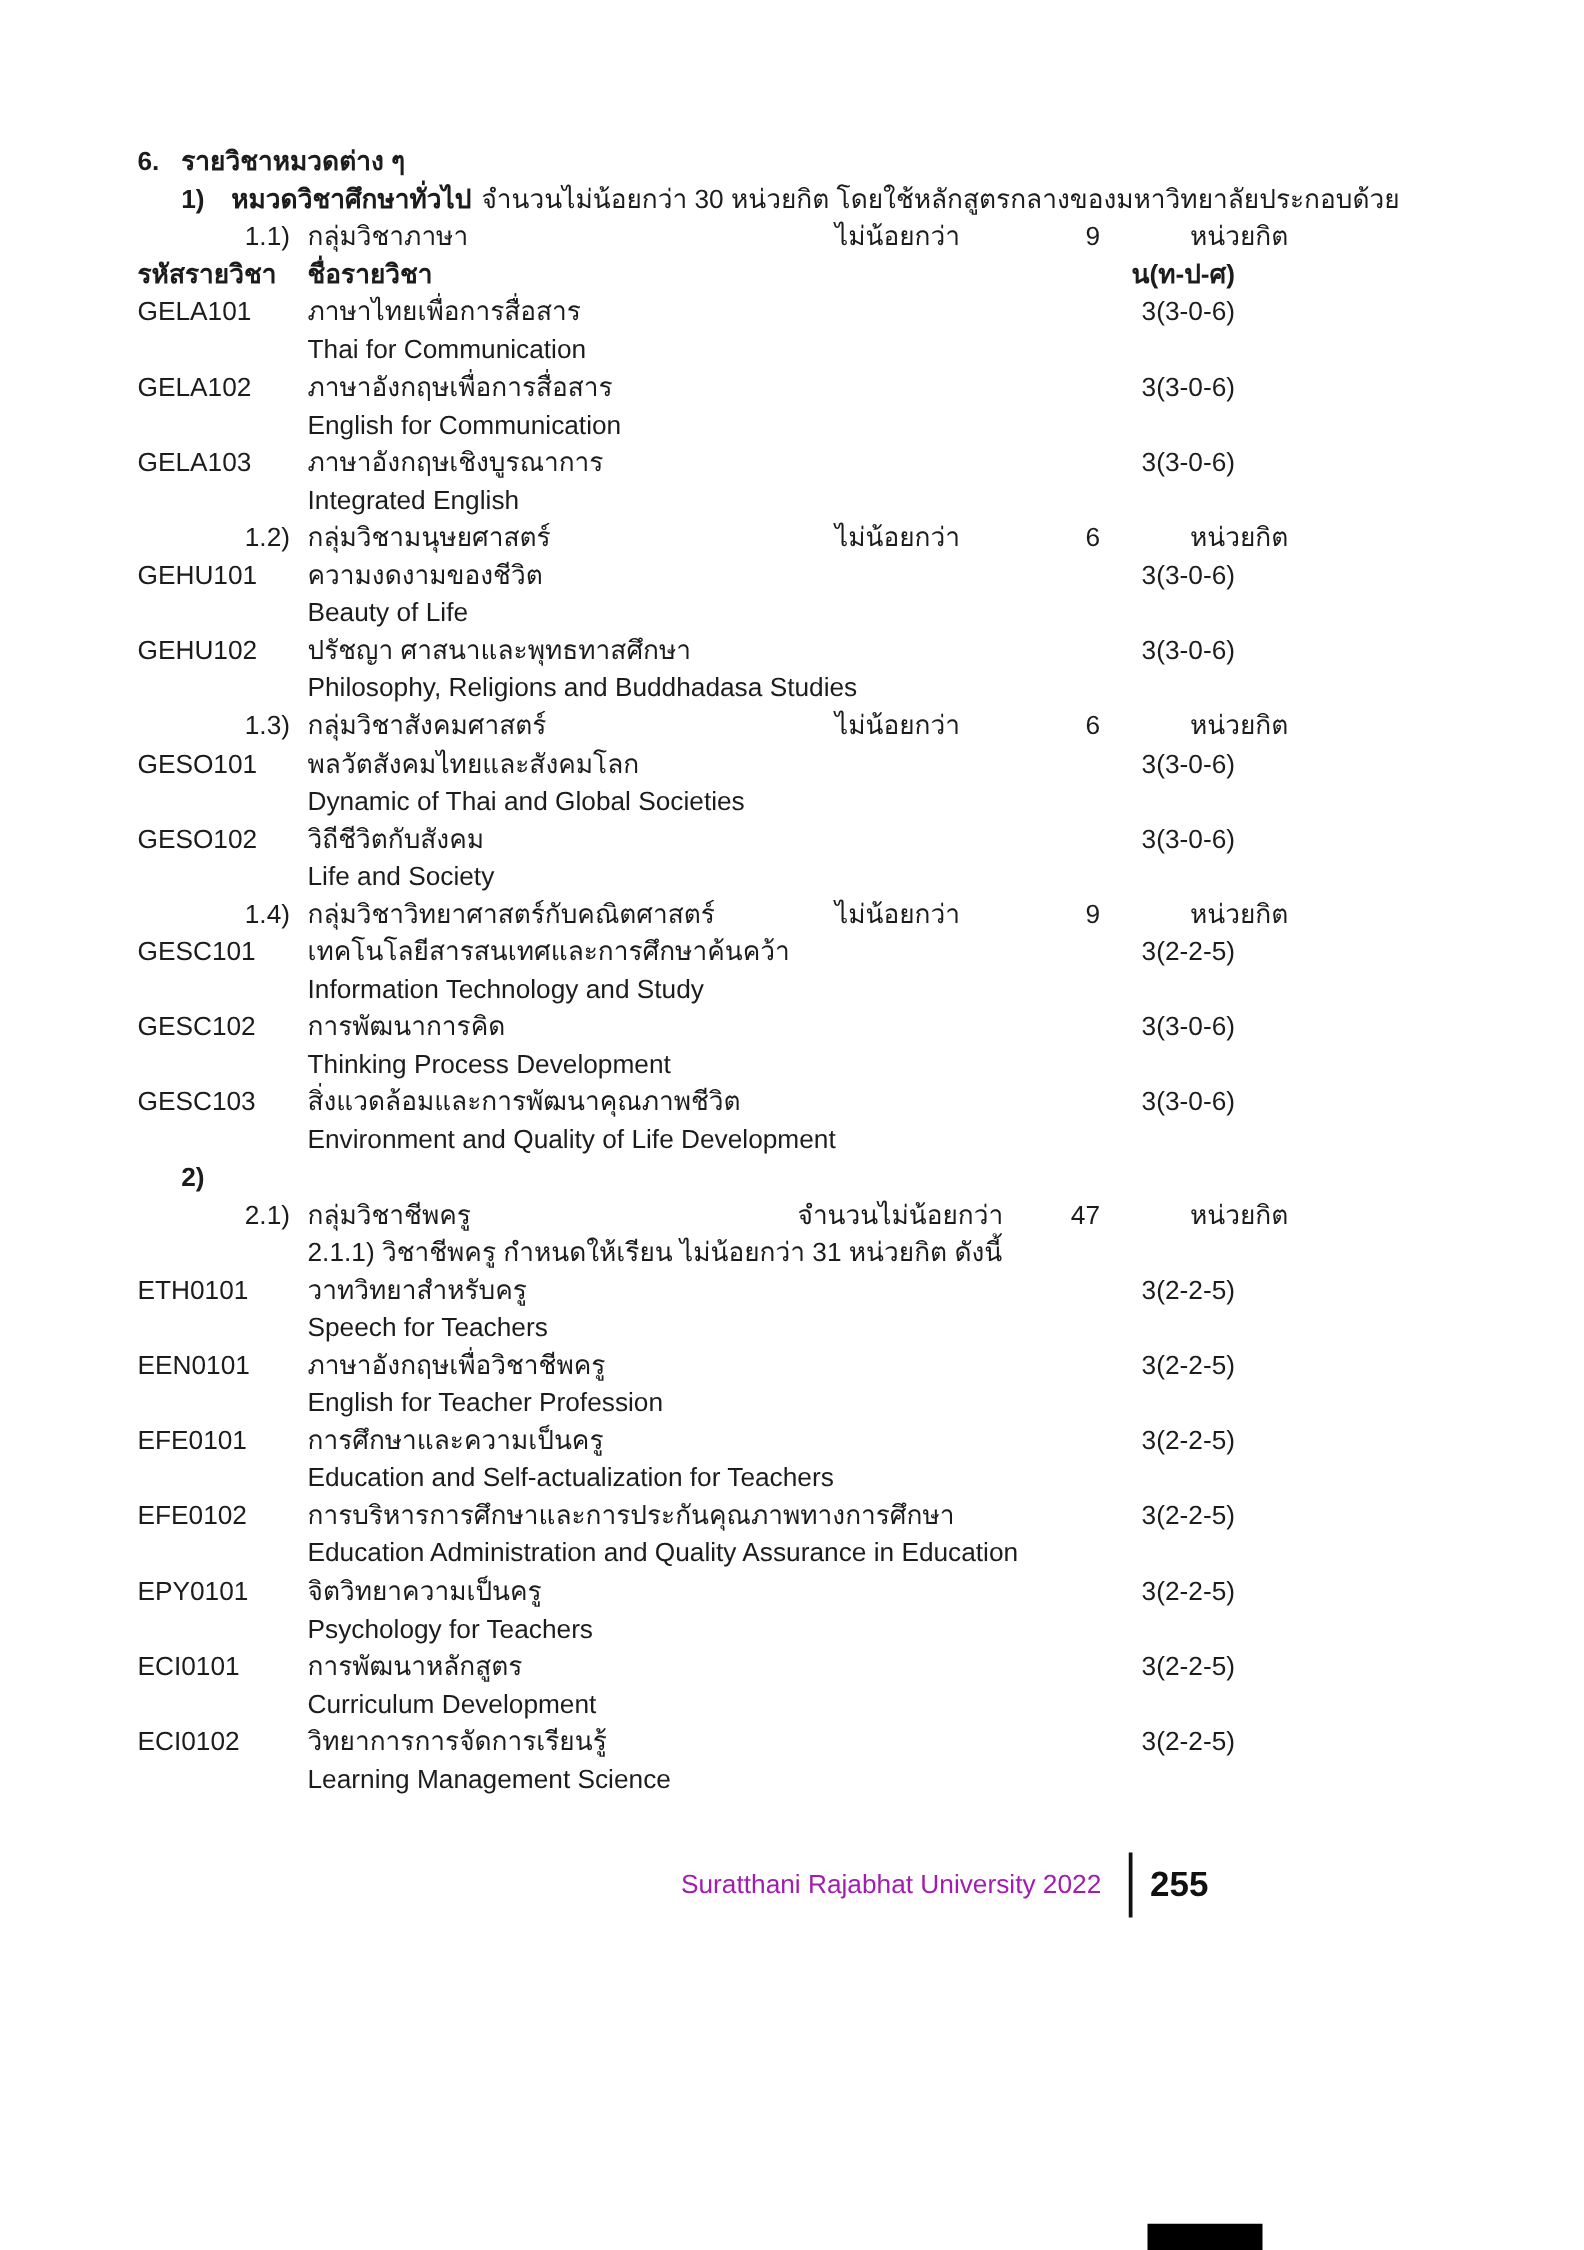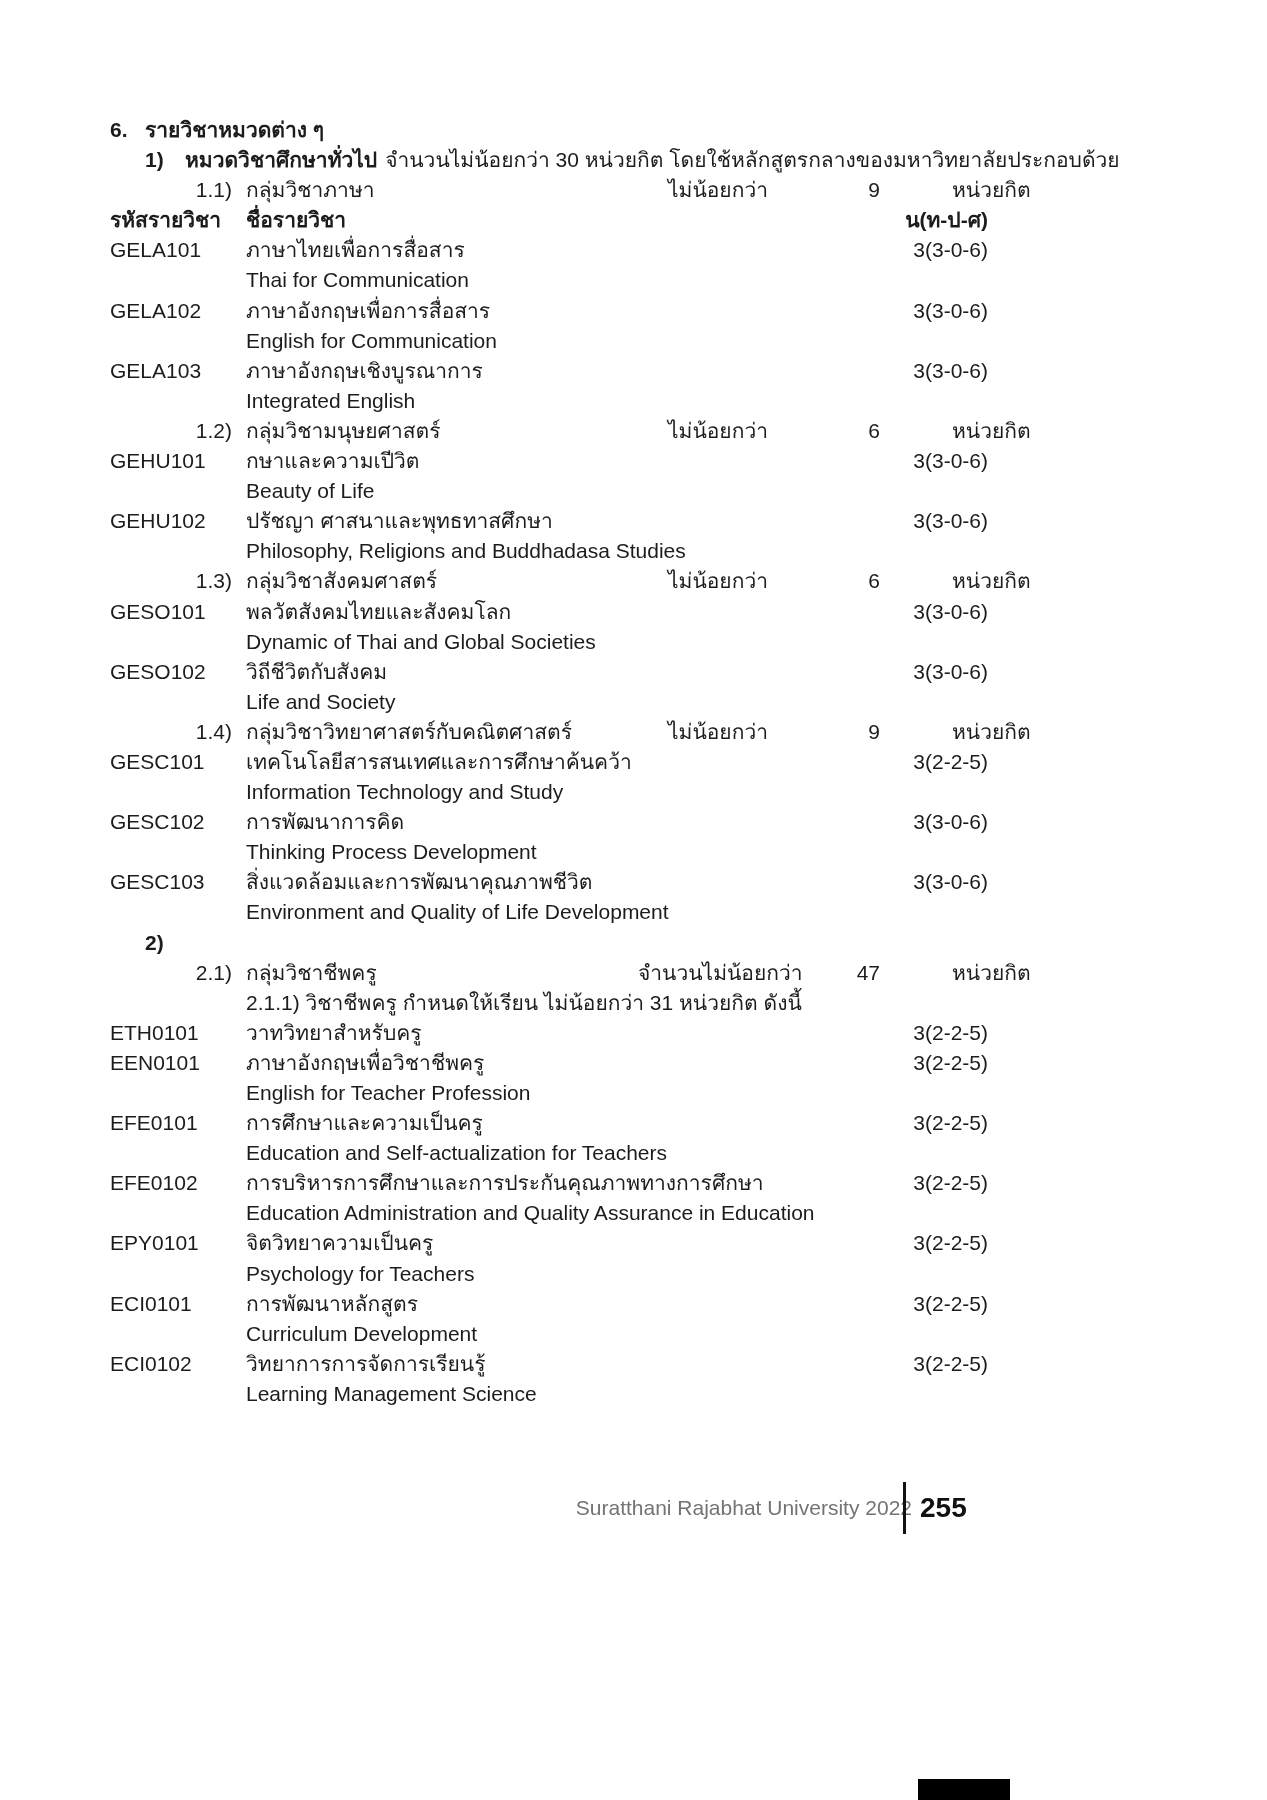--- a/index.html
+++ b/index.html
@@ -31,22 +31,22 @@
   .c-name  { left: 136px; }
   .c-cond  { left: 558px; }
   .c-cond2 { left: 528px; }
   .c-cred  { left: 715px; width: 55px; text-align: right; }
   .c-unit  { left: 842px; }
   .c-right { right: 0; }
   .rest { margin-left: 8px; }
 
   .footer { position: absolute; top: 1482px; left: 0; width: 1267px; height: 52px; }
   .footer-text {
-    position: absolute; right: 355px; top: 14px;
-    font-size: 21px; color: #737373;
+    position: absolute; right: 386px; top: 14px;
+    font-size: 21px; color: #a21caf;
   }
   .footer-divider {
     position: absolute; left: 903px; top: 0; width: 3px; height: 52px;
     background: #111111;
   }
   .footer-page {
     position: absolute; left: 920px; top: 1px;
     font-size: 28px; font-weight: bold; color: #111111;
     line-height: 50px;
   }
@@ -115,21 +115,21 @@
     <div class="line">
       <span class="at c-gnum">1.2)</span>
       <span class="at c-name">กลุ่มวิชามนุษยศาสตร์</span>
       <span class="at c-cond">ไม่น้อยกว่า</span>
       <span class="at c-cred">6</span>
       <span class="at c-unit">หน่วยกิต</span>
     </div>
 
     <div class="line">
       <span class="at c-code">GEHU101</span>
-      <span class="at c-name">กษาและความเปีวิต</span>
+      <span class="at c-name">ความงดงามของชีวิต</span>
       <span class="at c-right">3(3-0-6)</span>
     </div>
     <div class="line">
       <span class="at c-name">Beauty of Life</span>
     </div>
 
     <div class="line">
       <span class="at c-code">GEHU102</span>
       <span class="at c-name">ปรัชญา ศาสนาและพุทธทาสศึกษา</span>
       <span class="at c-right">3(3-0-6)</span>
@@ -212,20 +212,23 @@
     </div>
 
     <div class="line">
       <span class="at c-name">2.1.1) วิชาชีพครู  กำหนดให้เรียน  ไม่น้อยกว่า 31 หน่วยกิต ดังนี้</span>
     </div>
 
     <div class="line">
       <span class="at c-code">ETH0101</span>
       <span class="at c-name">วาทวิทยาสำหรับครู</span>
       <span class="at c-right">3(2-2-5)</span>
+    </div>
+    <div class="line">
+      <span class="at c-name">Speech for Teachers</span>
     </div>
 
     <div class="line">
       <span class="at c-code">EEN0101</span>
       <span class="at c-name">ภาษาอังกฤษเพื่อวิชาชีพครู</span>
       <span class="at c-right">3(2-2-5)</span>
     </div>
     <div class="line">
       <span class="at c-name">English for Teacher Profession</span>
     </div>

